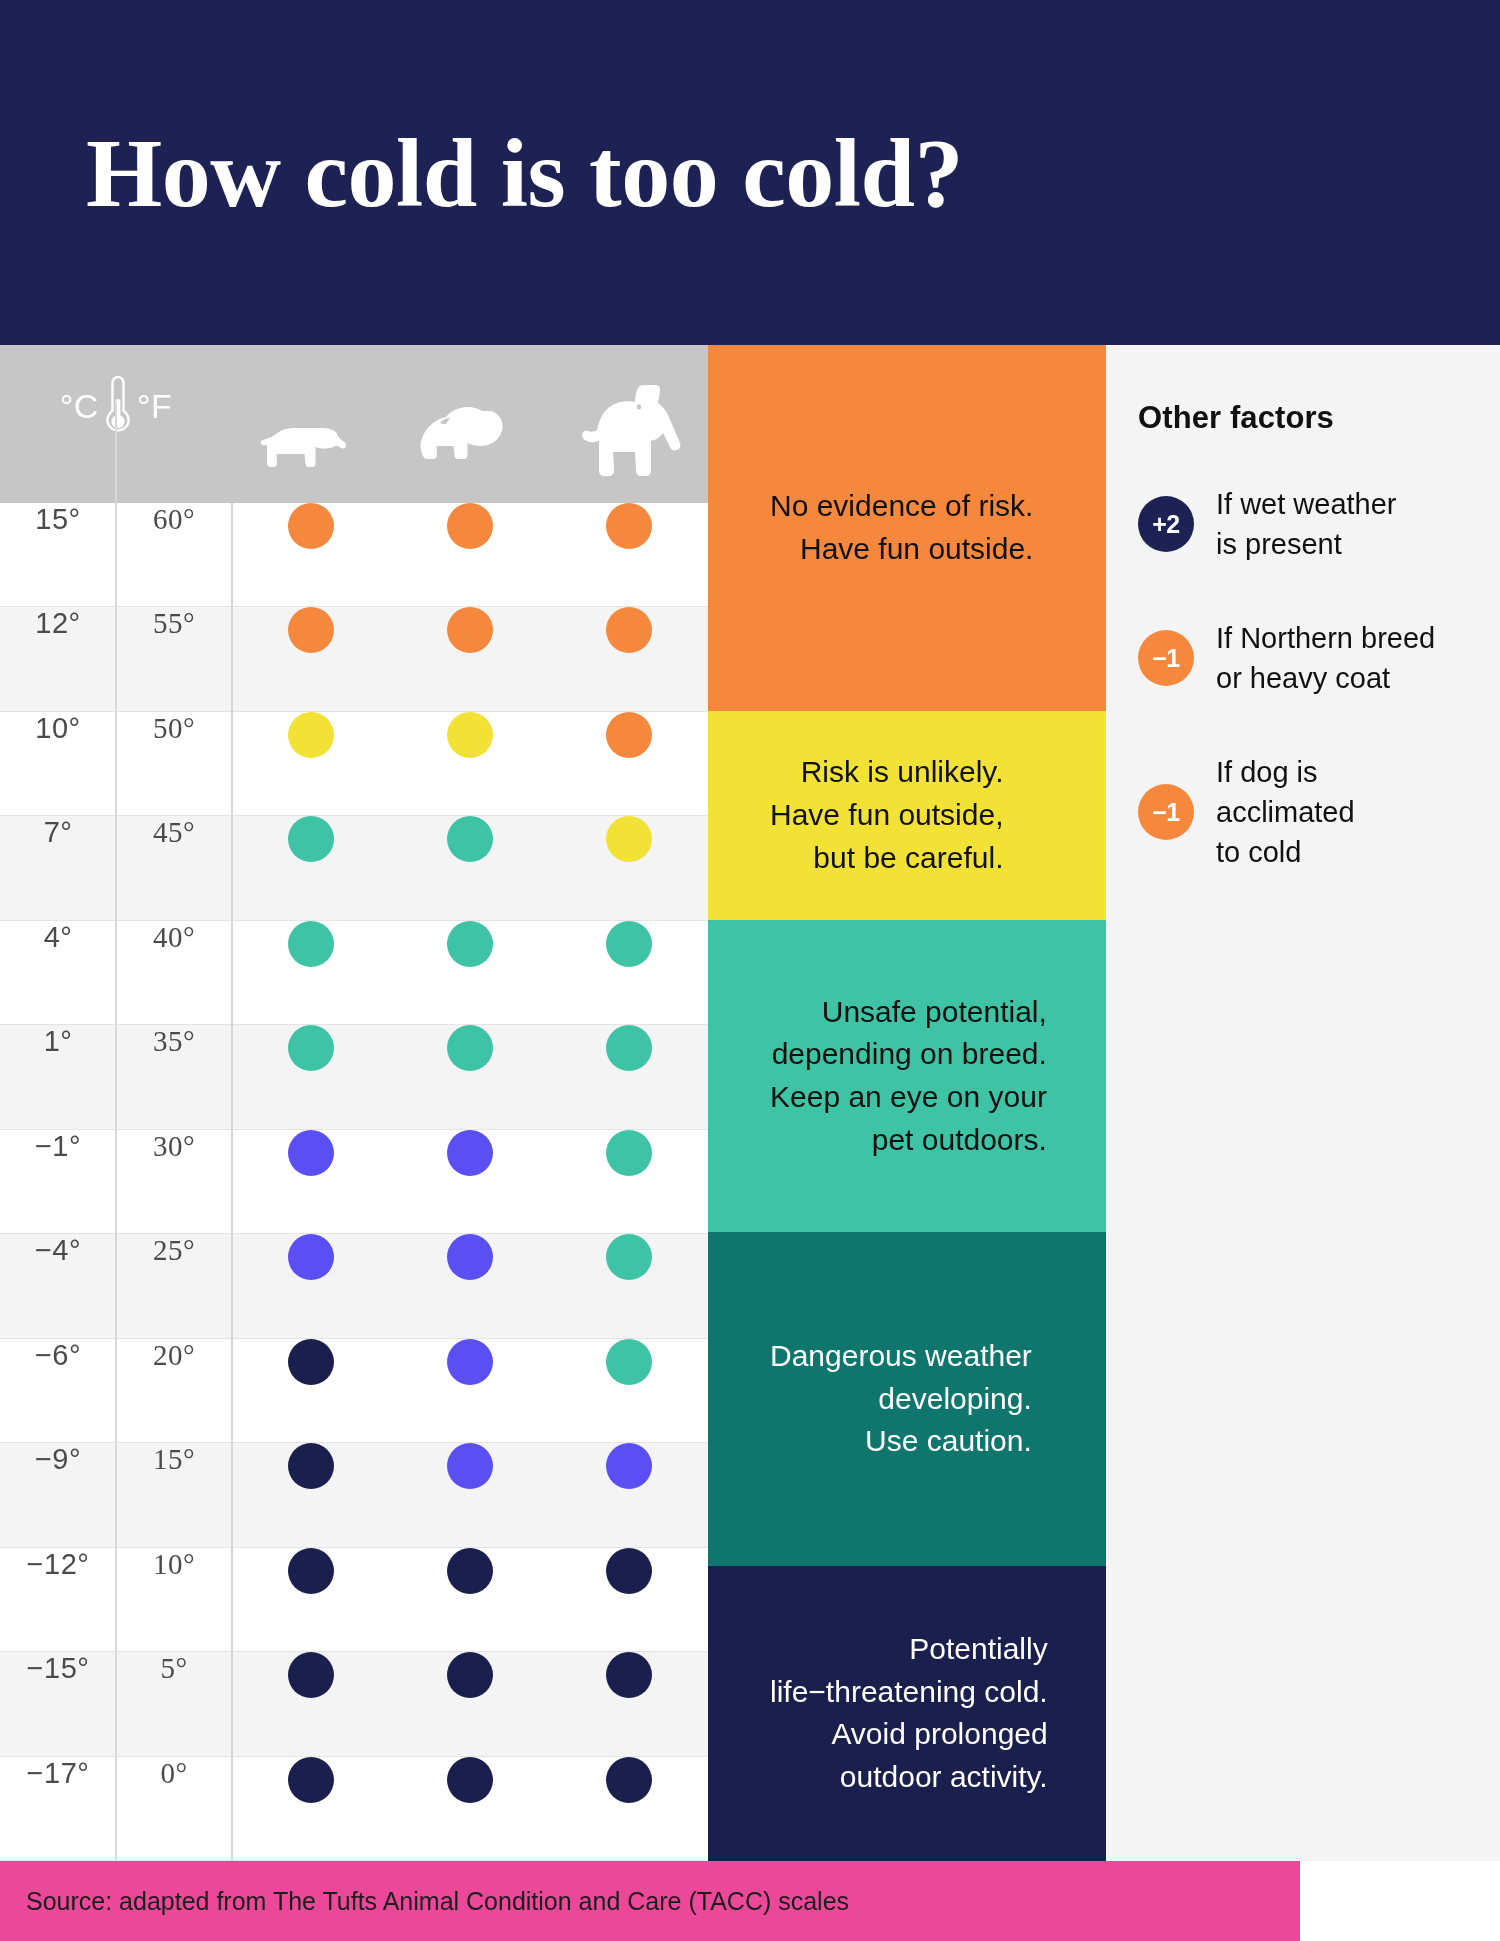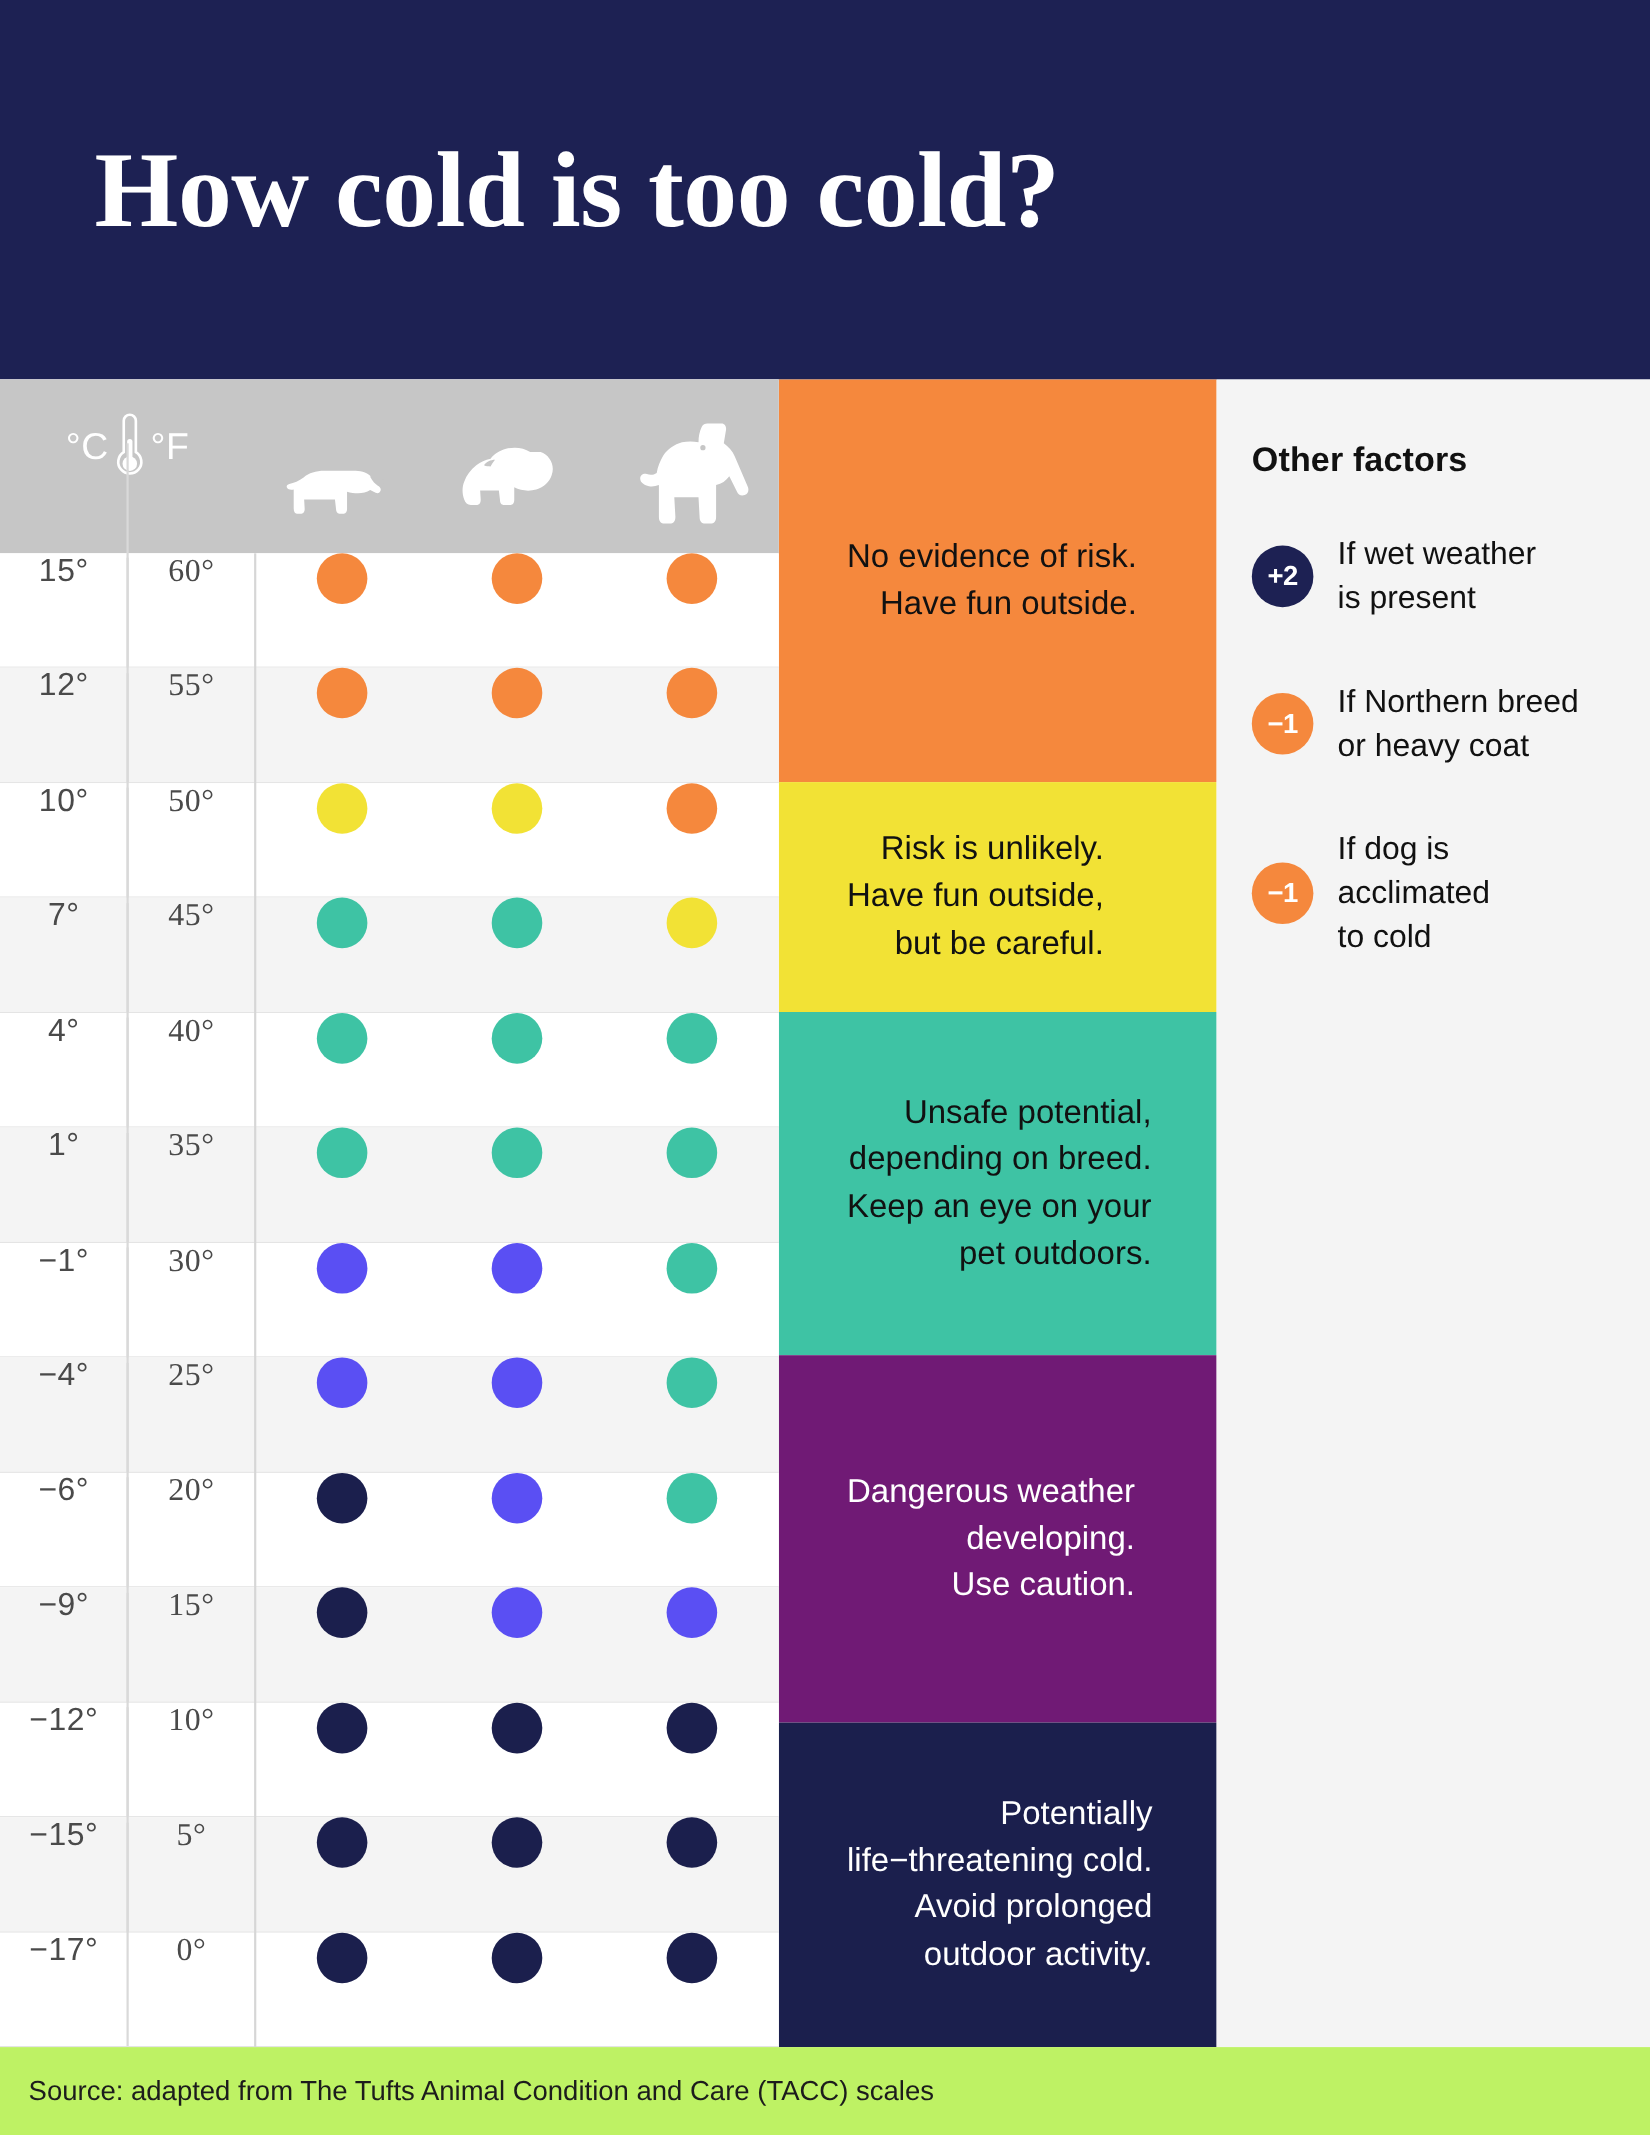--- a/index.html
+++ b/index.html
@@ -206,23 +206,23 @@
   .factor-text {
     font-size: 29px;
     line-height: 1.38;
     color: #111111;
   }
 
   
   .footer {
     position: absolute;
     left: 0; top: 1861px;
-    width: 1500px;
+    width: 1300px;
     height: 80px;
-    background: #bef264;
+    background: #ec4899;
     display: flex;
     align-items: center;
     padding-left: 26px;
   }
   .footer-text {
     font-size: 25px;
     color: #1c1c1c;
   }
 </style>
 </head>
@@ -481,21 +481,21 @@
     <div class="bands-col">
         <div class="band" style="background: rgb(245, 136, 61); color: rgb(17, 17, 17); height: 366.923px;">
           <p>No evidence of risk.<br>Have fun outside.</p>
         </div>
         <div class="band" style="background: rgb(242, 226, 53); color: rgb(17, 17, 17); height: 208.923px;">
           <p>Risk is unlikely.<br>Have fun outside,<br>but be careful.</p>
         </div>
         <div class="band" style="background: rgb(62, 195, 164); color: rgb(17, 17, 17); height: 313.385px;">
           <p>Unsafe potential,<br>depending on breed.<br>Keep an eye on your<br>pet outdoors.</p>
         </div>
-        <div class="band" style="background: #701a75; color: rgb(255, 255, 255); height: 334px;">
+        <div class="band" style="background: #0f766e; color: rgb(255, 255, 255); height: 334px;">
           <p>Dangerous weather<br>developing.<br>Use caution.</p>
         </div>
         <div class="band" style="background: rgb(27, 31, 77); color: rgb(255, 255, 255); height: 296px;">
           <p>Potentially<br>life−threatening cold.<br>Avoid prolonged<br>outdoor activity.</p>
         </div>
       </div>
 
     <div class="factors-col">
       <div class="factors-title">Other factors</div>
       <div>

